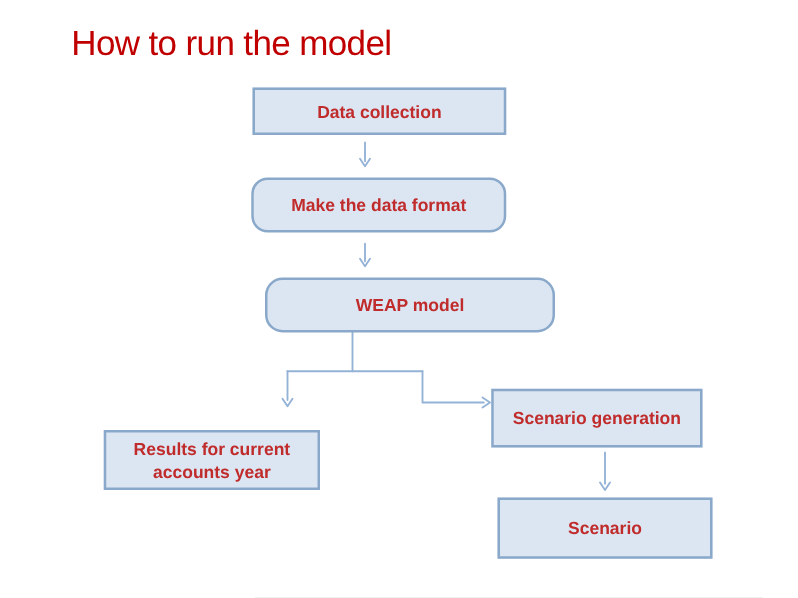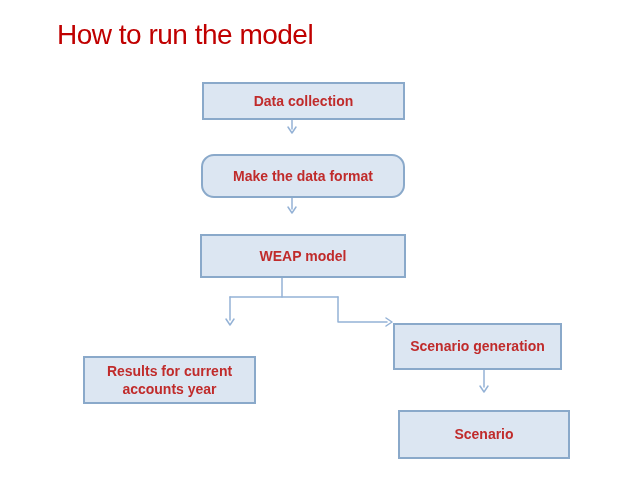--- a/index.html
+++ b/index.html
@@ -49,25 +49,24 @@
     border: 2px solid var(--box-border);
     color: var(--box-text);
     font-size: 14px;
     font-weight: 600;
     line-height: 1.3;
     display: flex;
     align-items: center;
     justify-content: center;
     text-align: center;
     padding: 2px 12px;
-    margin-top: 12px;
   }
   #box-data-collection   { left: 202px; top:  70px; width: 203px; height: 38px; }
   #box-make-data-format  { left: 201px; top: 142px; width: 204px; height: 44px; border-radius: 13px; }
-  #box-weap-model        { left: 200px; top: 222px; width: 206px; height: 44px; }
+  #box-weap-model        { left: 212px; top: 222px; width: 232px; height: 44px; border-radius: 14px; }
   #box-results-current   { left:  83px; top: 344px; width: 173px; height: 48px; }
   #box-scenario          { left: 393px; top: 311px; width: 169px; height: 47px; }
   #box-results           { left: 398px; top: 398px; width: 172px; height: 49px; }
 </style>
 </head>
 <body>
 
 <div class="stage">
 
   <div class="title">How to run the model</div>

